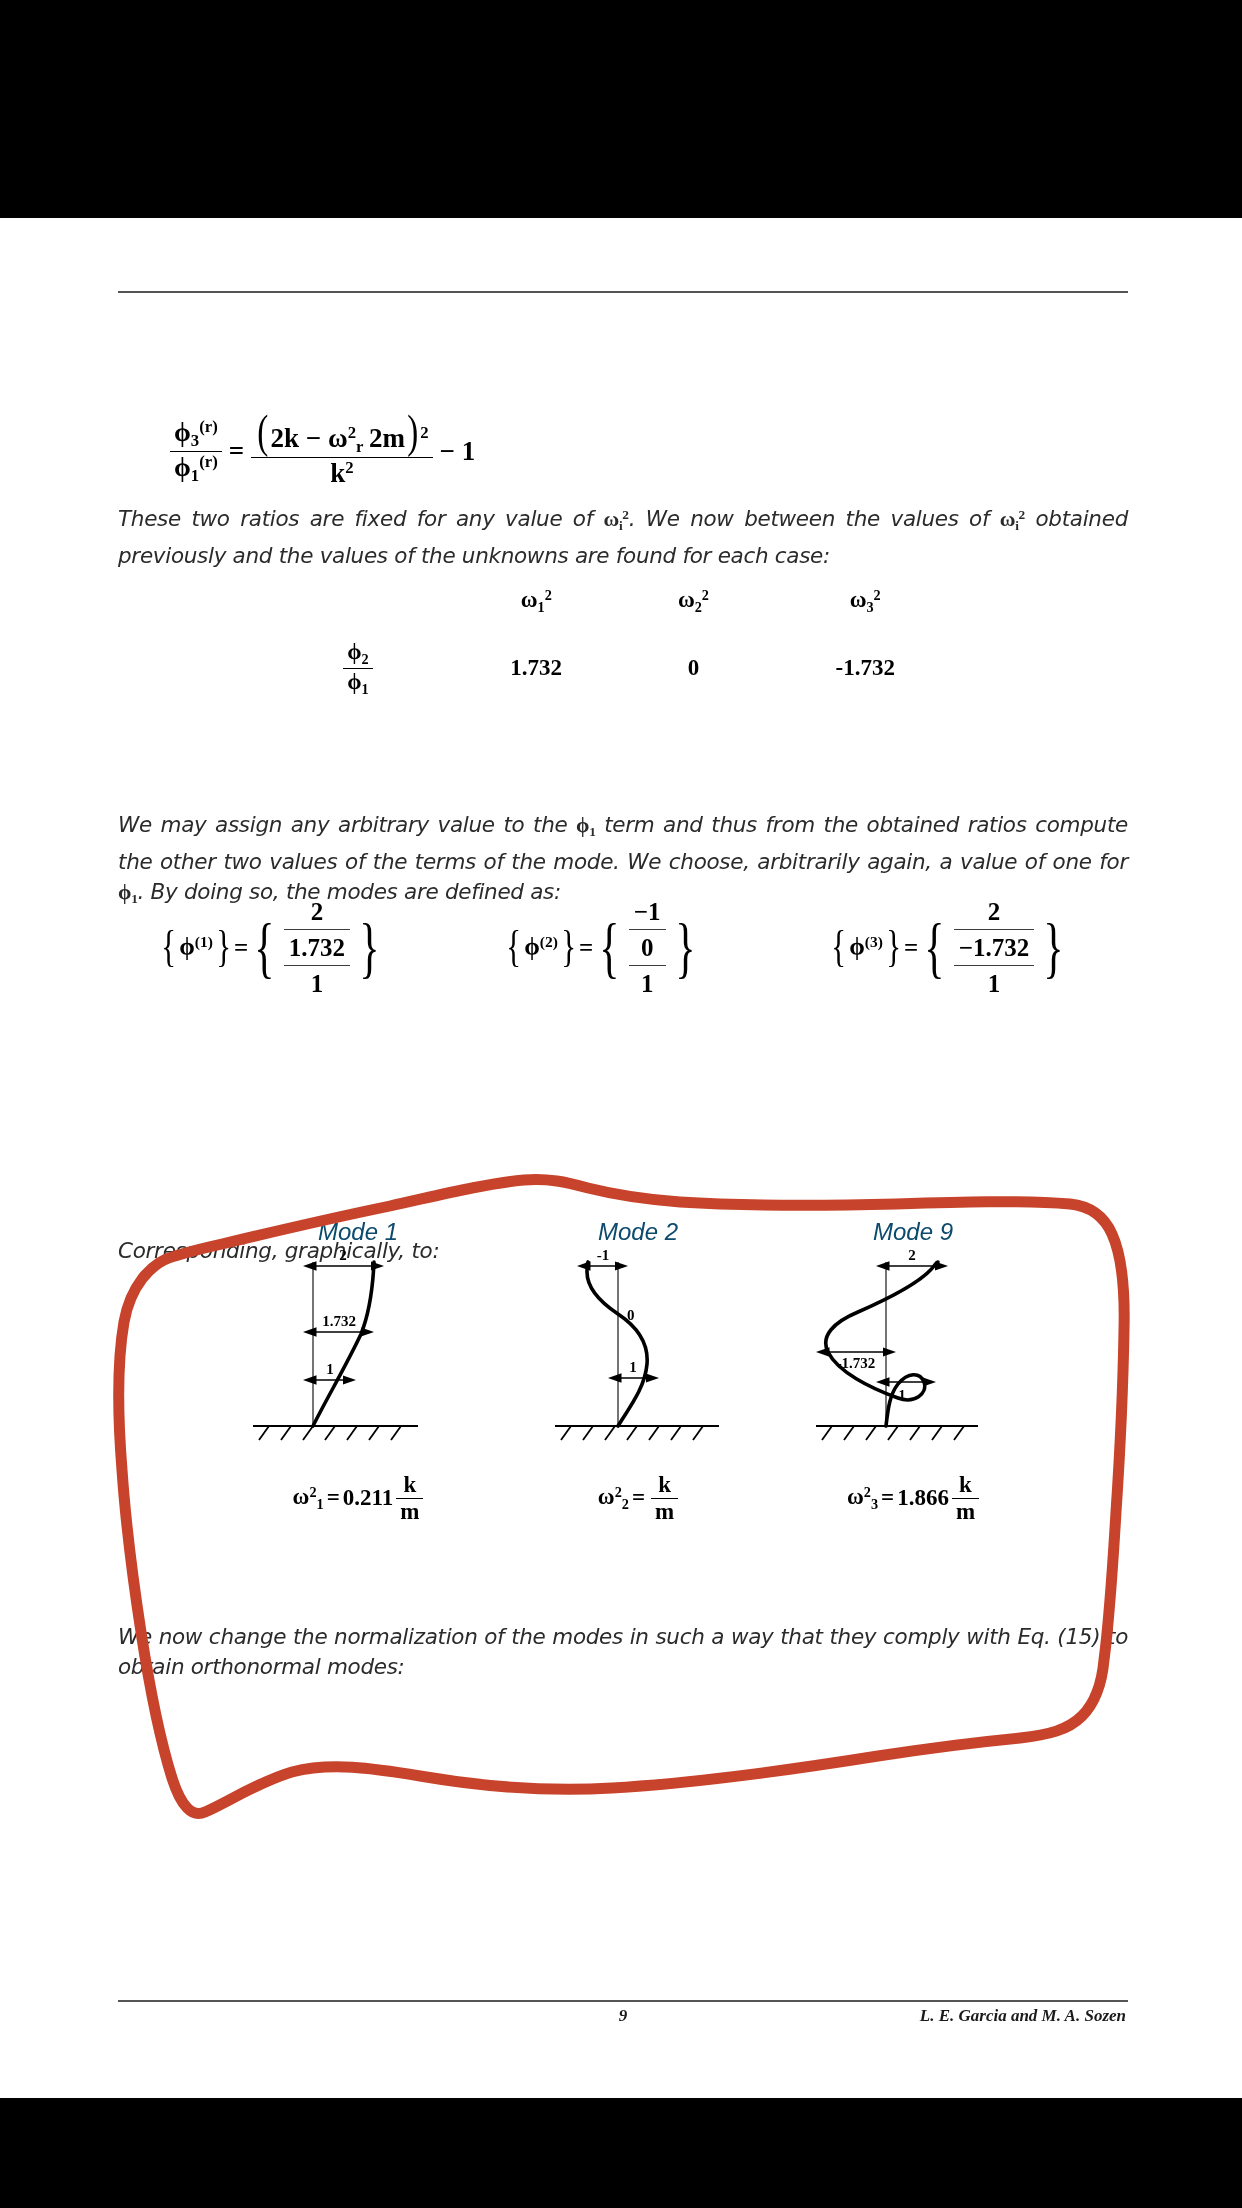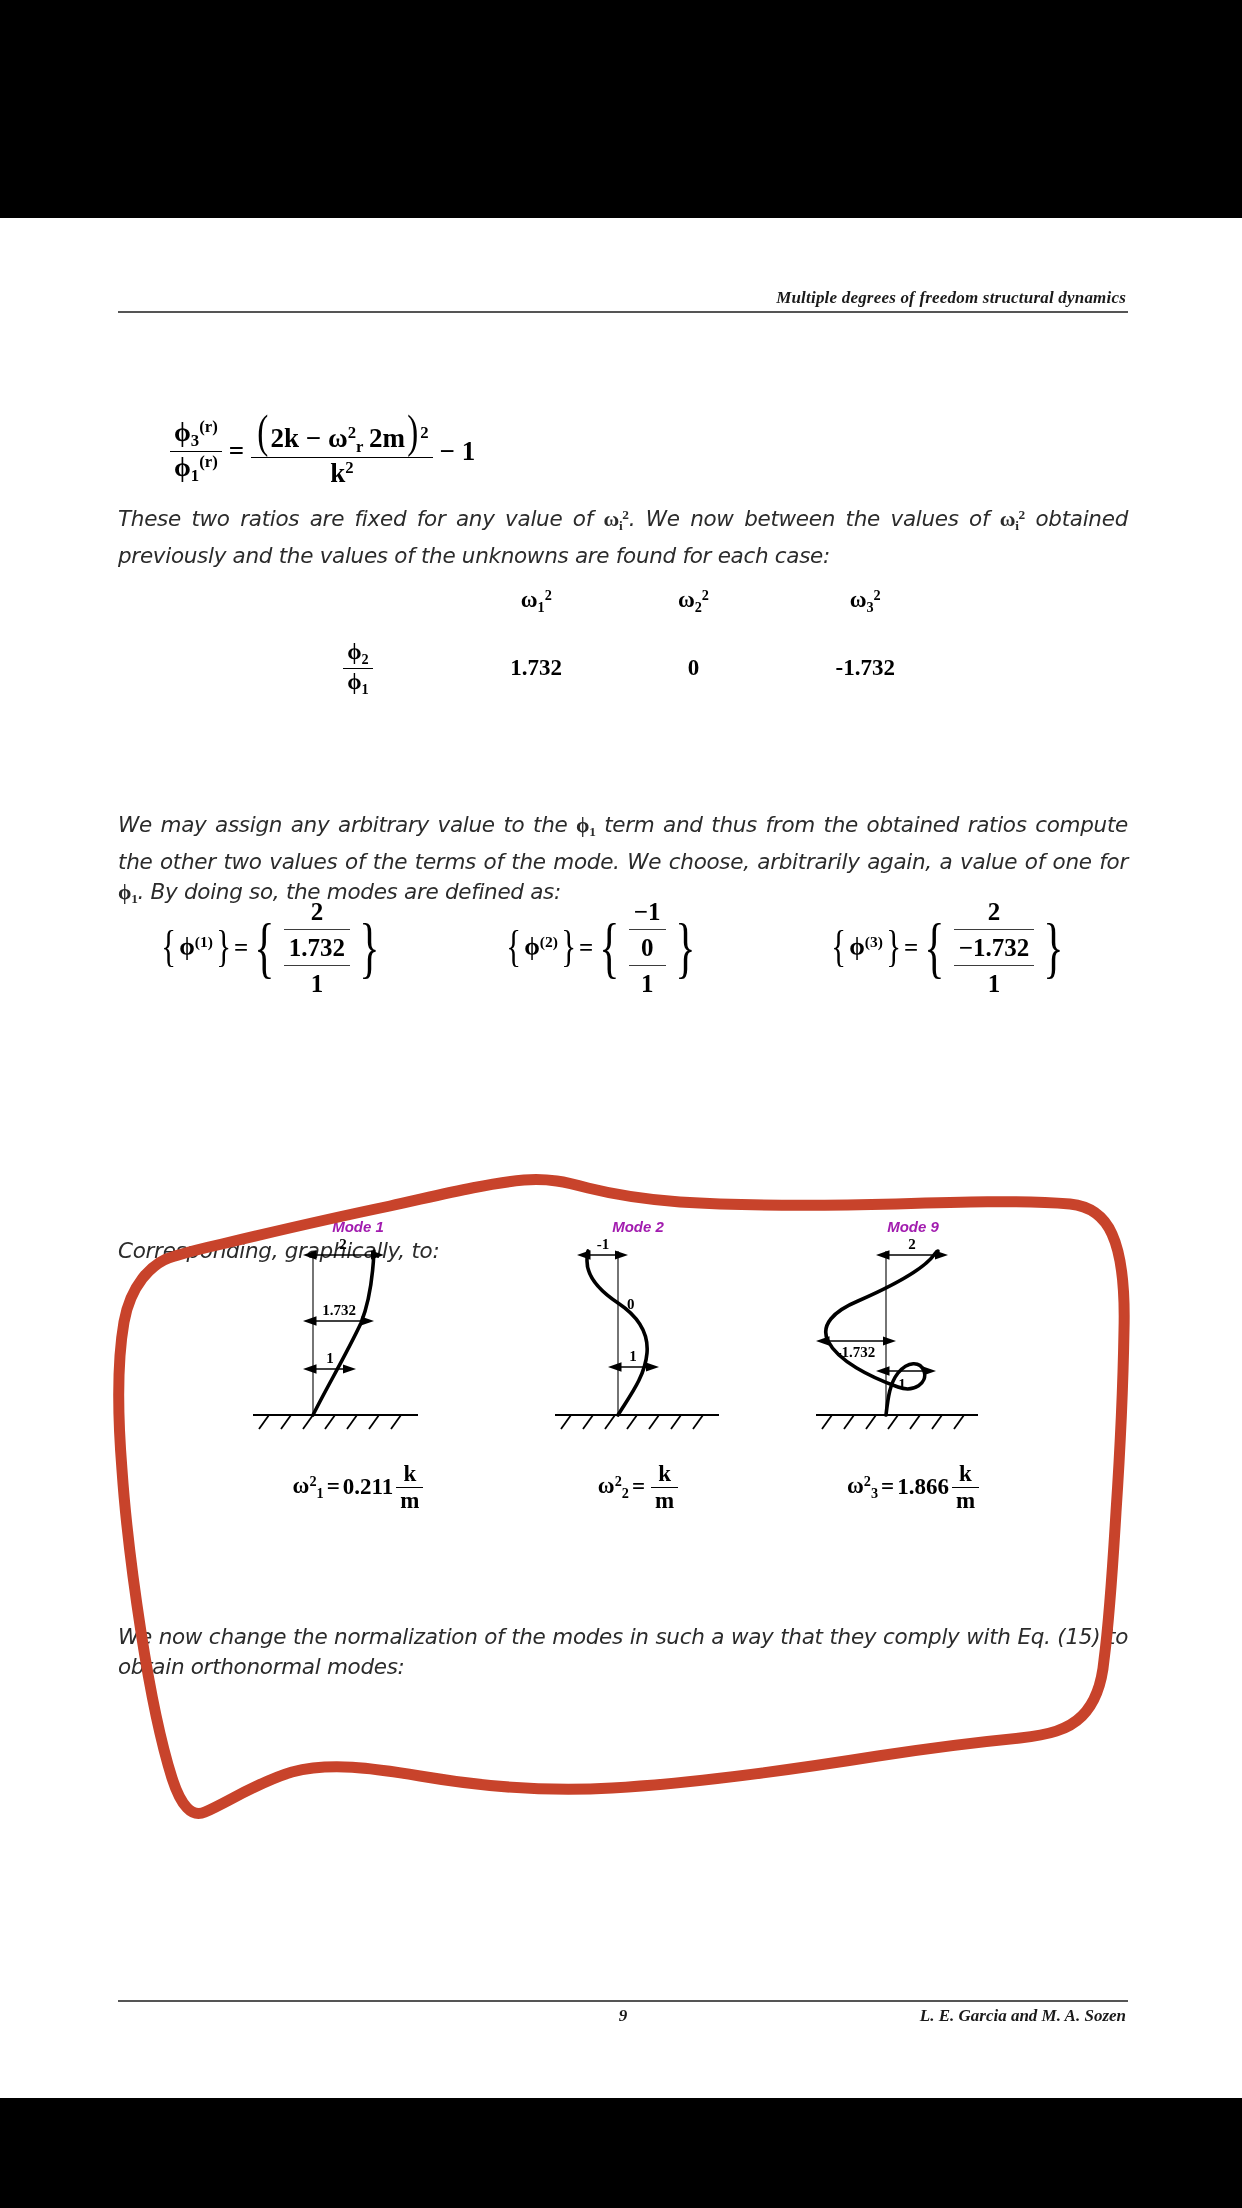--- a/index.html
+++ b/index.html
@@ -185,23 +185,23 @@
   }
   .fig {
     position: absolute;
     top: 0;
     width: 300px;
     text-align: center;
   }
   .fig-title {
     font-family: "Liberation Sans", sans-serif;
     font-style: italic;
-    font-weight: bold;
-    font-size: 15px;
-    color: #a21caf;
+    font-weight: normal;
+    font-size: 24px;
+    color: #0c4a6e;
     margin-bottom: 2px;
   }
   #fig-1 { left: 90px; }
   #fig-2 { left: 370px; }
   #fig-3 { left: 645px; }
   .fig-eq {
     font-family: "Liberation Serif", serif;
     font-weight: bold;
     font-size: 23px;
     color: #000;
@@ -254,21 +254,20 @@
     pointer-events: none;
   }
 </style>
 </head>
 <body>
 
 <div id="page-sheet">
   <div id="page-inner">
 
     <div id="header-zone">
-      <div class="header-title">Multiple degrees of freedom structural dynamics</div>
       <div class="header-rule"></div>
     </div>
 
 
     <div class="math" id="eq-1">
       <span class="frac">
         <span class="num"><span>ϕ</span><span class="sub">3</span><span class="sup">(r)</span></span>
         <span class="den"><span>ϕ</span><span class="sub">1</span><span class="sup">(r)</span></span>
       </span>
       <span>=</span>

